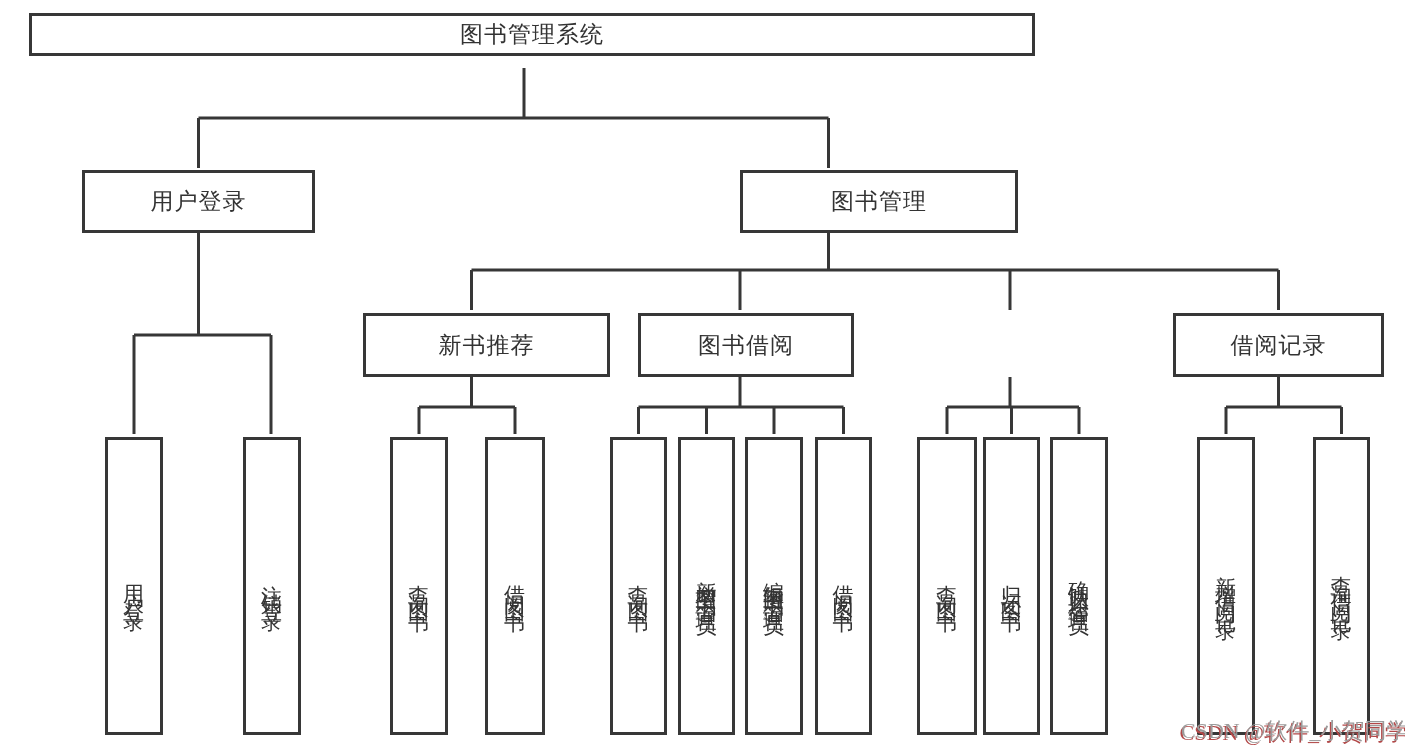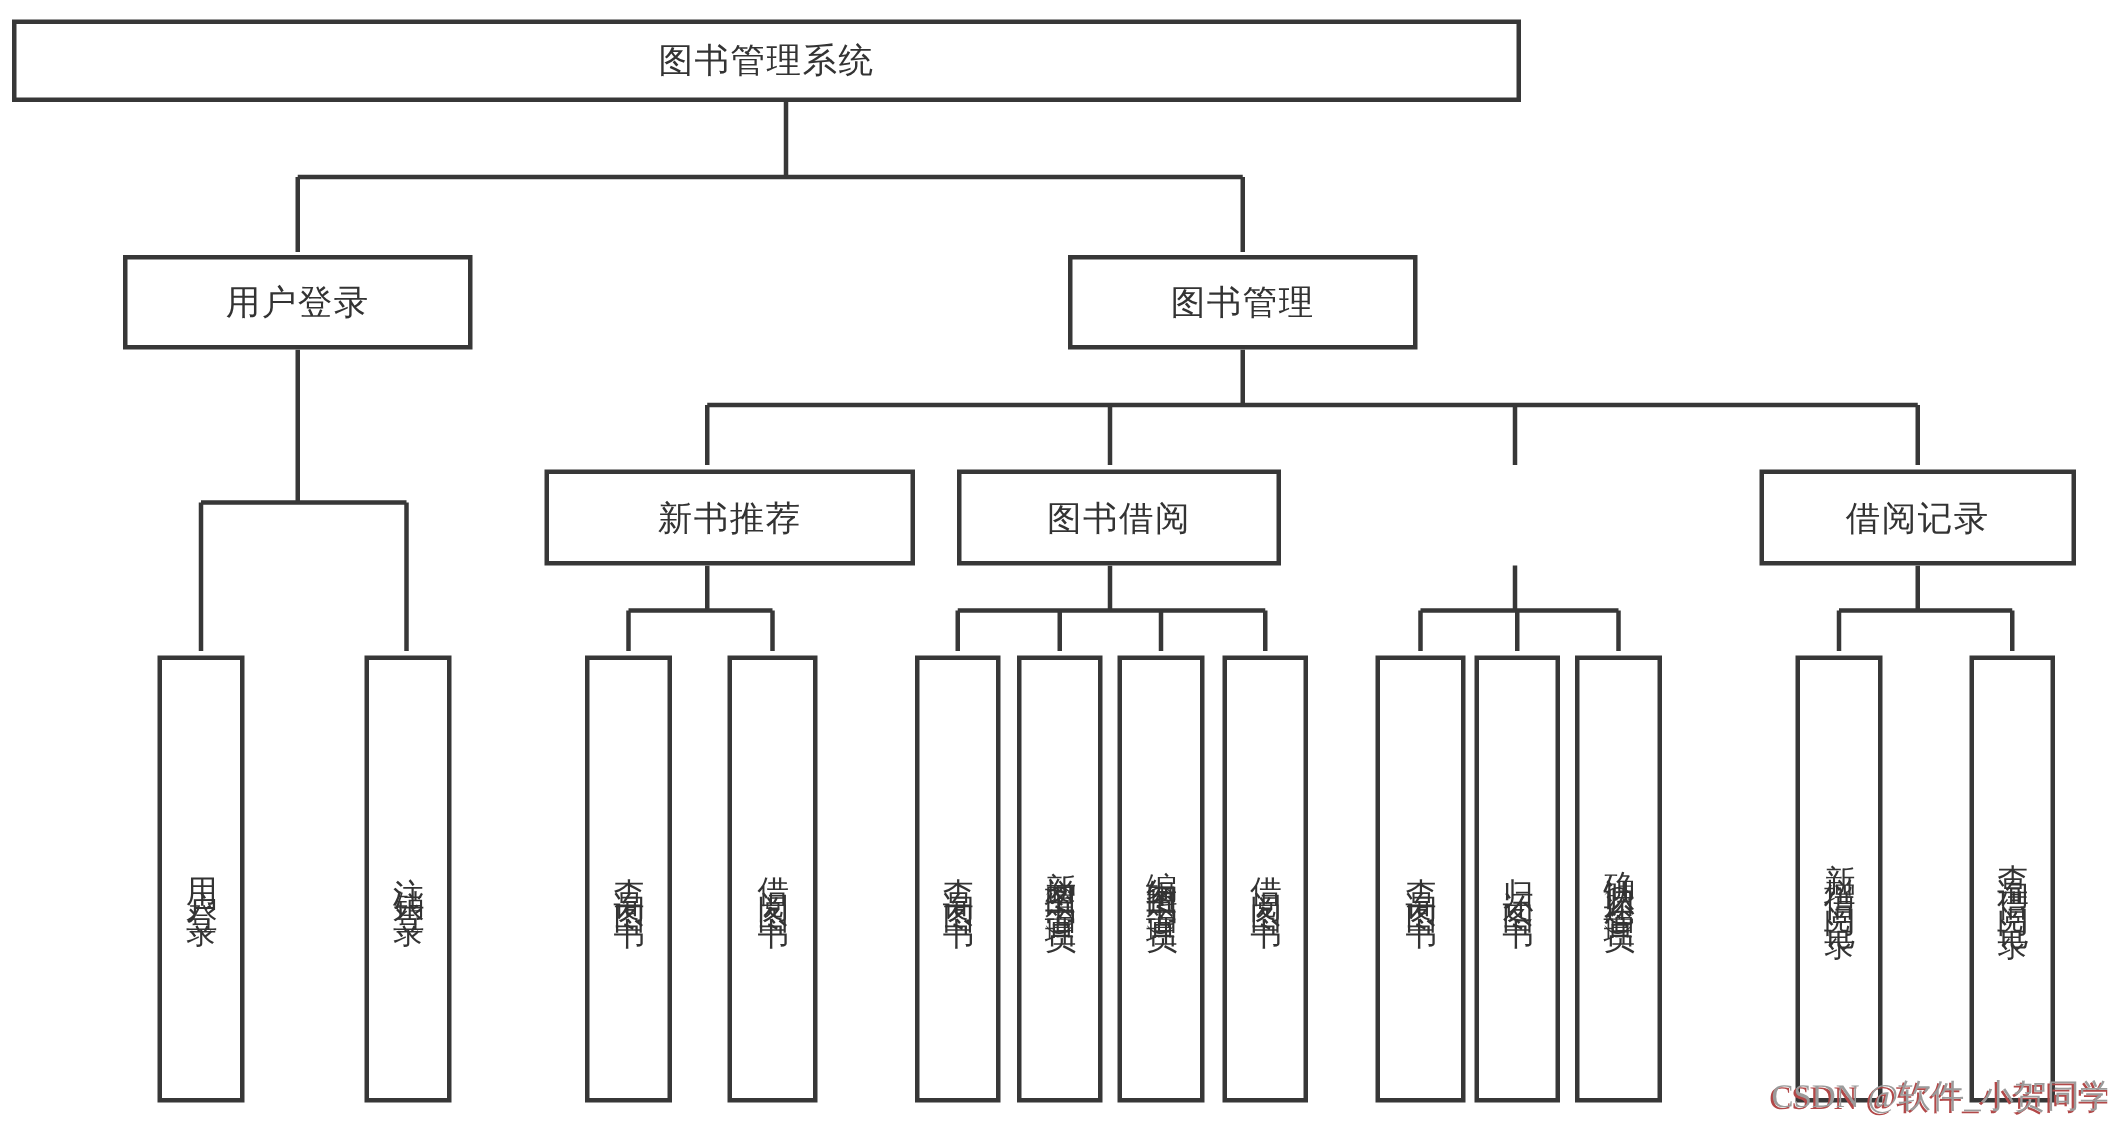--- a/index.html
+++ b/index.html
@@ -98,28 +98,28 @@
     <path d="M1010,377 V407 M947,407 H1079"></path>
     <path d="M947,407 V434" marker-end="url(#arw)"></path>
     <path d="M1011.5,407 V434" marker-end="url(#arw)"></path>
     <path d="M1079,407 V434" marker-end="url(#arw)"></path>
 
     <path d="M1278.5,377 V407 M1226,407 H1341.5"></path>
     <path d="M1226,407 V434" marker-end="url(#arw)"></path>
     <path d="M1341.5,407 V434" marker-end="url(#arw)"></path>
   </svg>
 
-  <div class="node h" style="left:8px; top:13px; width:1006px; height:55px">
+  <div class="node h" style="left:29px; top:13px; width:1006px; height:43px">
     <span>图书管理系统</span>
   </div>
 
   <div class="node h" style="left:82px; top:170px; width:233px; height:63px">
     <span>用户登录</span>
   </div>
-  <div class="node h" style="left:712px; top:170px; width:233px; height:63px">
+  <div class="node h" style="left:740px; top:170px; width:278px; height:63px">
     <span>图书管理</span>
   </div>
 
   <div class="node h" style="left:363px; top:313px; width:247px; height:64px">
     <span>新书推荐</span>
   </div>
   <div class="node h" style="left:638px; top:313px; width:216px; height:64px">
     <span>图书借阅</span>
   </div>
   <div class="node h" style="left:1173px; top:313px; width:211px; height:64px">

